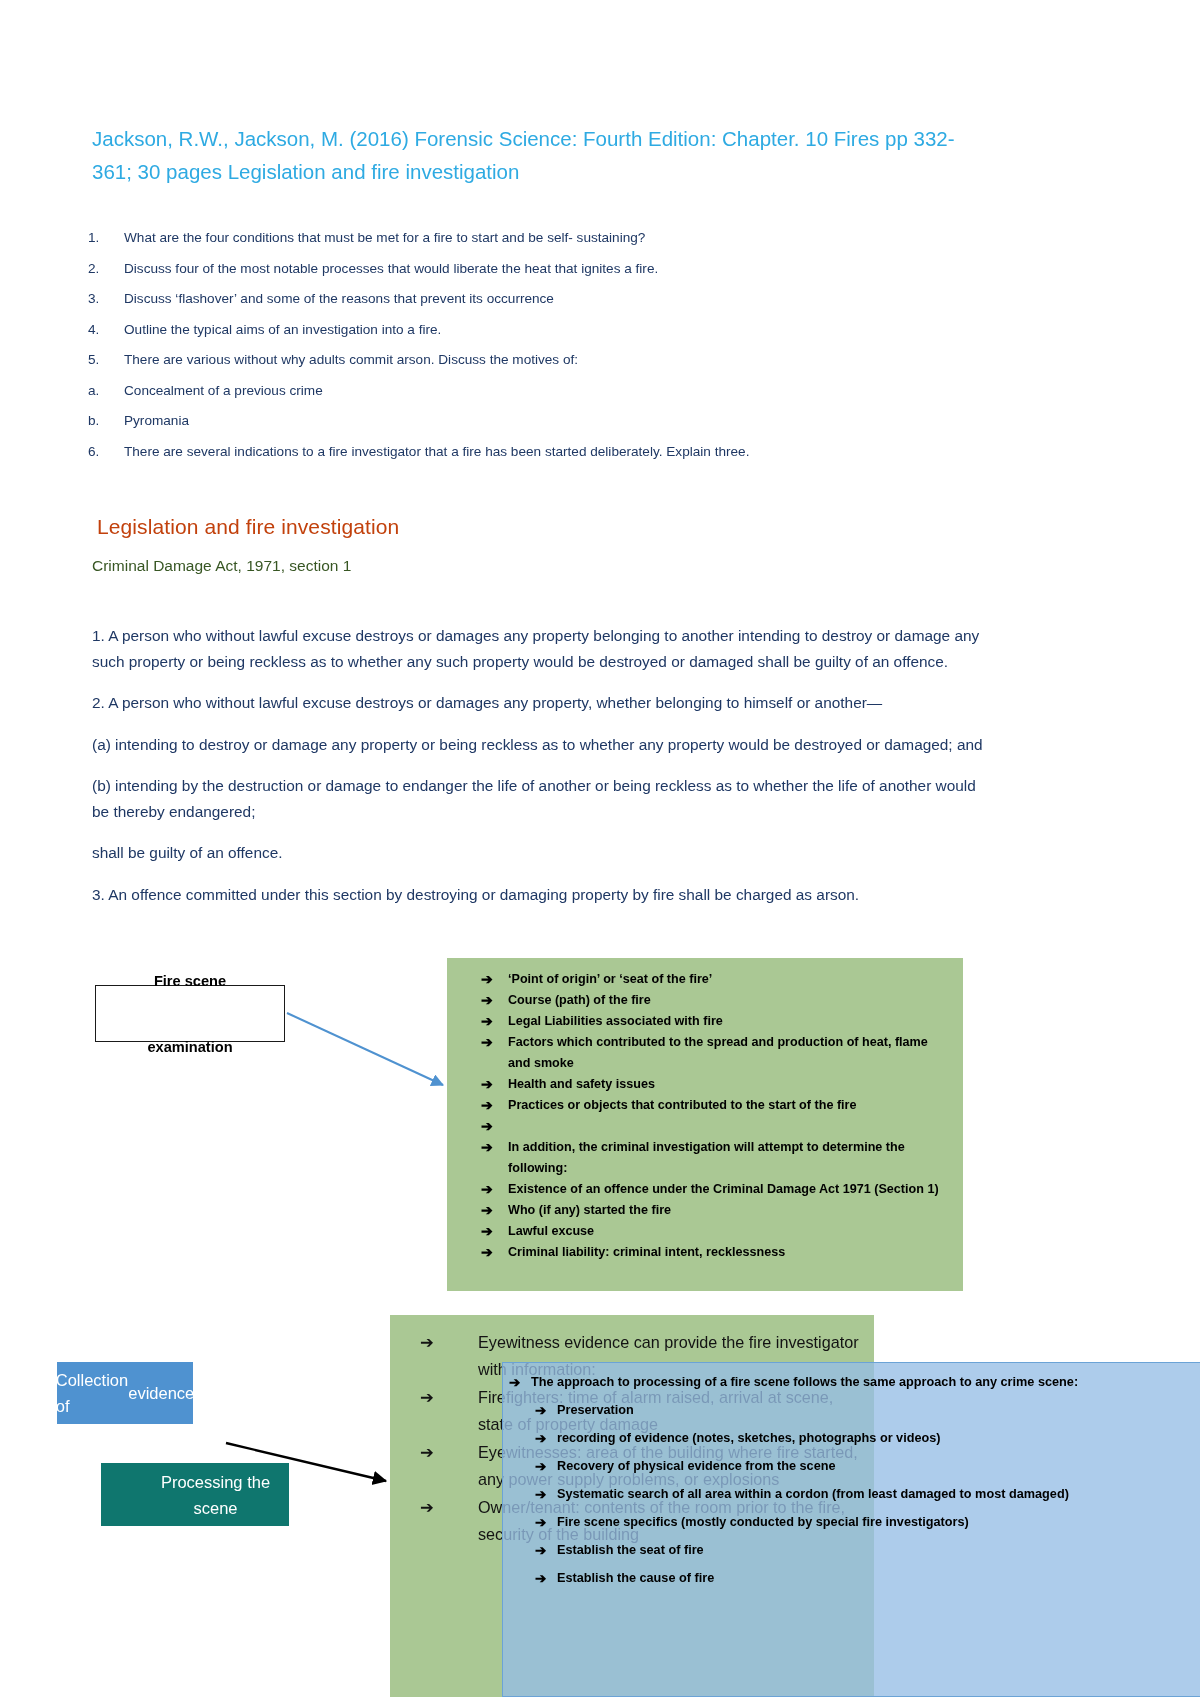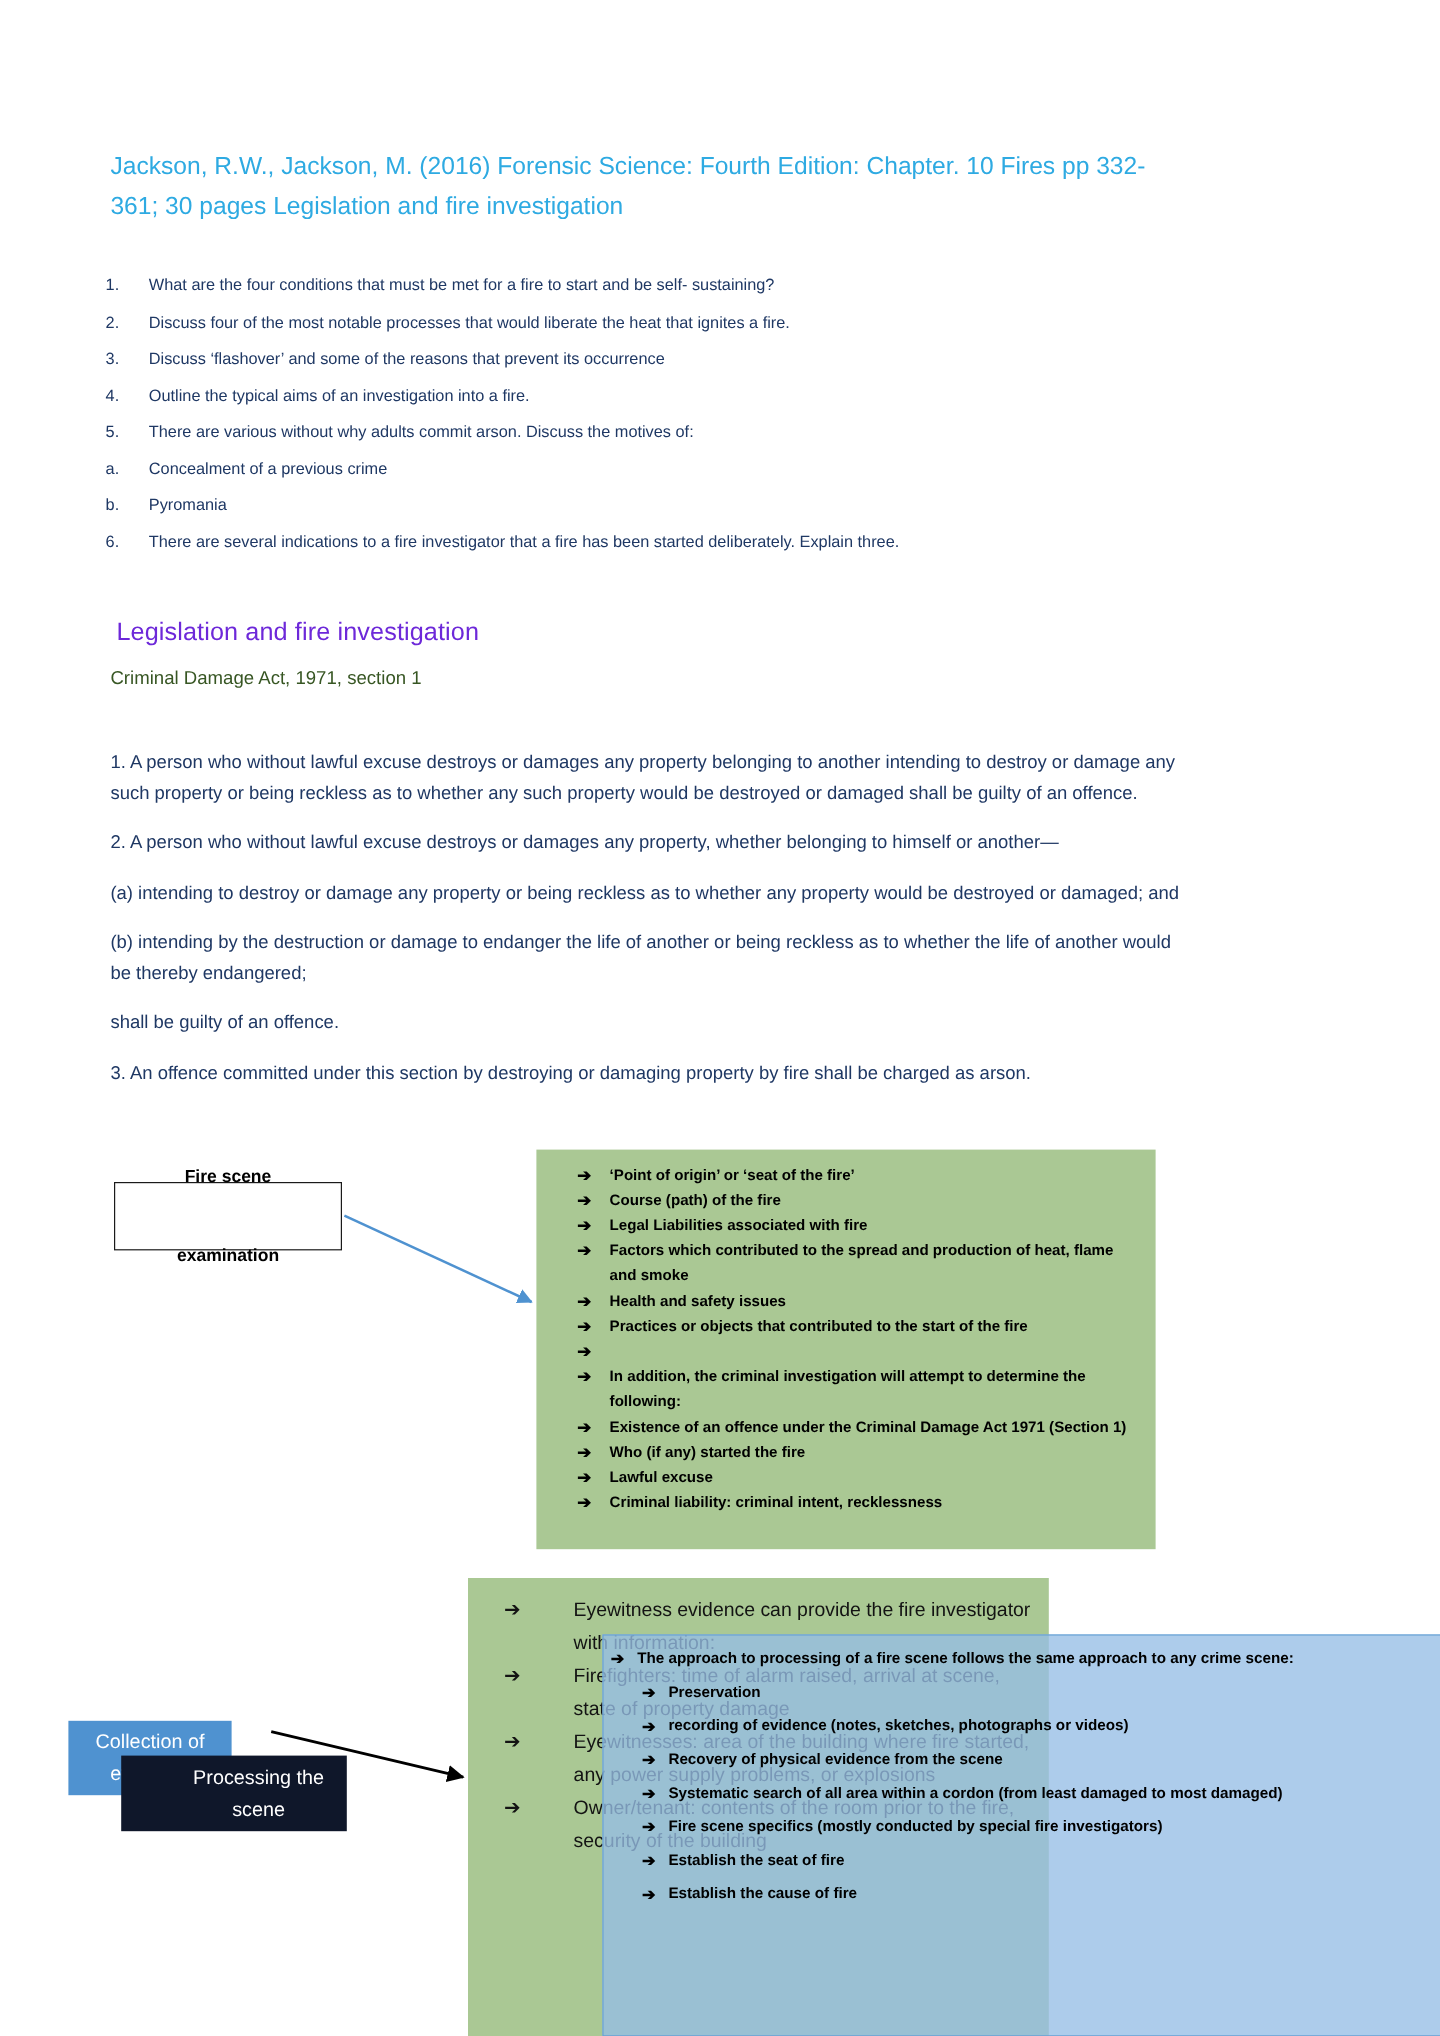--- a/index.html
+++ b/index.html
@@ -55,21 +55,21 @@
   }
   .qitem .qtext { flex: 1 1 auto; }
   .qitem.tight .marker { width: 36px; flex: 0 0 36px; }
 
   
   .sec-heading {
     position: absolute;
     left: 97px;
     top: 515px;
     font-size: 21px;
-    color: #6d28d9;
+    color: #c2410c;
     font-weight: 400;
     letter-spacing: 0.1px;
   }
   .sec-sub {
     position: absolute;
     left: 92px;
     top: 557px;
     font-size: 15.5px;
     color: #375623;
     font-weight: 400;
@@ -196,40 +196,40 @@
     flex: 0 0 22px;
     font-size: 13.5px;
     line-height: 19px;
   }
   .proc-box .prow .tx { flex: 1 1 auto; }
 
   
   .collect-box {
     position: absolute;
     left: 57px;
-    top: 1434px;
+    top: 1362px;
     width: 136px;
     height: 62px;
     background: #4f92d0;
     color: #ffffff;
     display: flex;
-    flex-direction: column;
+    flex-direction: row;
     align-items: center;
     justify-content: center;
     font-size: 16.5px;
     line-height: 26px;
     box-sizing: border-box;
   }
   .process-box {
     position: absolute;
     left: 101px;
     top: 1463px;
     width: 188px;
     height: 63px;
-    background: #0f172a;
+    background: #0f766e;
     color: #ffffff;
     display: flex;
     flex-direction: column;
     align-items: center;
     justify-content: center;
     font-size: 16.5px;
     line-height: 26px;
     box-sizing: border-box;
     padding-left: 41px;
   }

